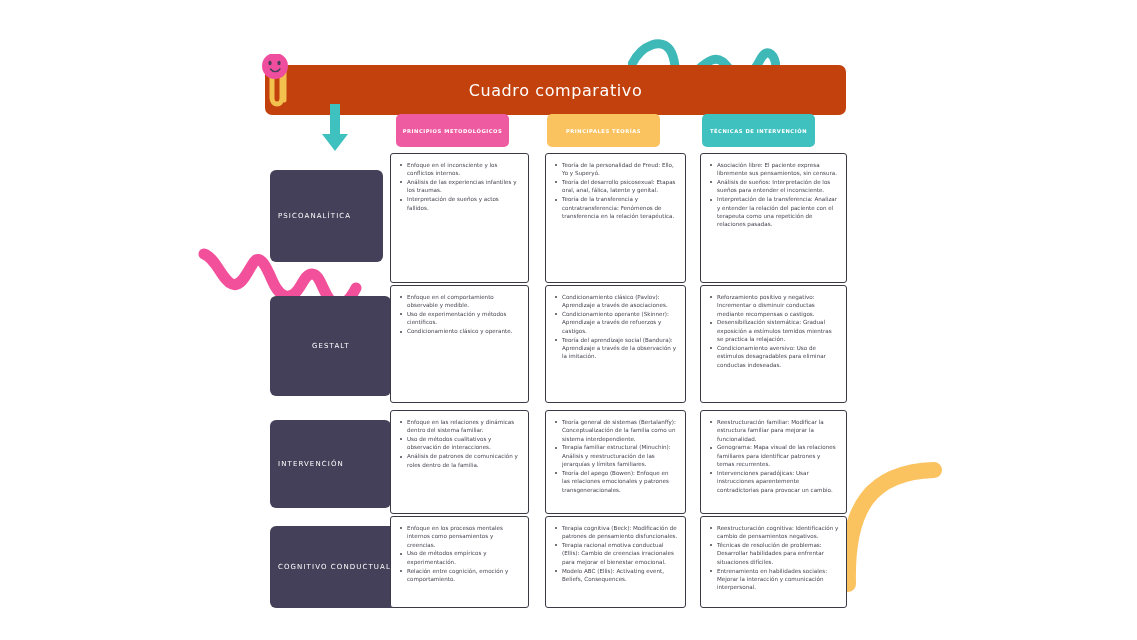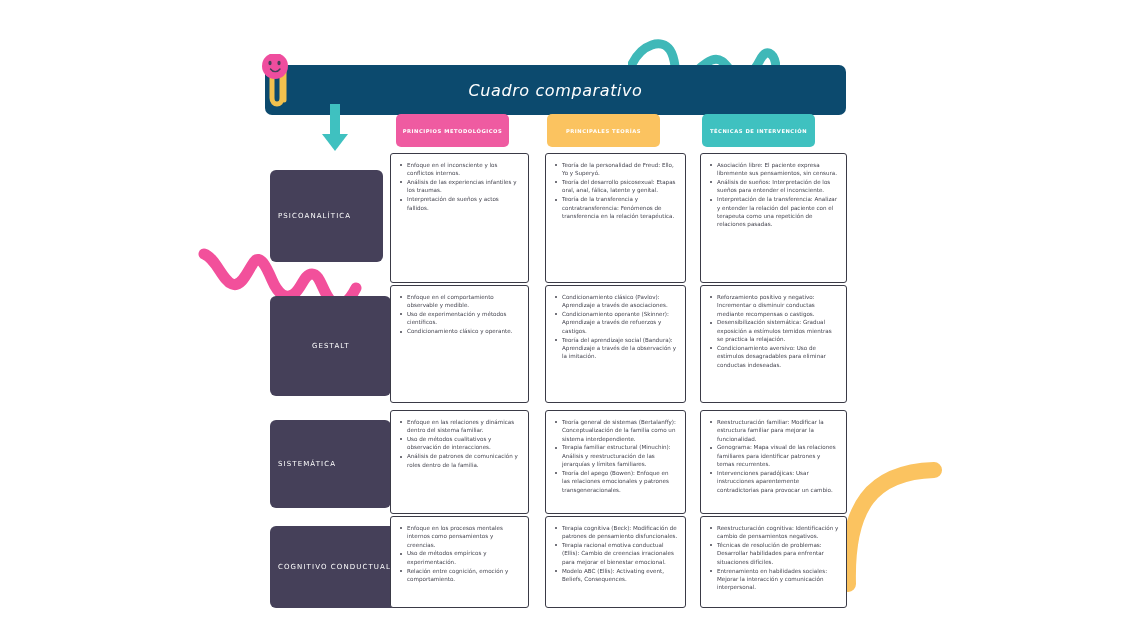--- a/index.html
+++ b/index.html
@@ -24,27 +24,26 @@
   #teal-arrow    { left: 320px; top: 104px; z-index: 3; }
   #paperclip     { left: 256px; top: 54px;  z-index: 4; }
 
   
   #title-bar {
     position: absolute;
     left: 265px;
     top: 65px;
     width: 581px;
     height: 50px;
-    background: #0c4a6e;
+    background: #c2410c;
     border-radius: 7px;
     z-index: 2;
     display: flex;
     align-items: center;
     justify-content: center;
-    font-style: italic;
   }
   #title-text {
     color: #ffffff;
     font-size: 16px;
     letter-spacing: 0.6px;
     font-family: "DejaVu Sans", sans-serif;
   }
 
   
   .col-header {
@@ -187,21 +186,21 @@
   <span>TÉCNICAS DE INTERVENCIÓN</span>
 </div>
 
 <div class="row-label" id="row-label-0">
   <span>PSICOANALÍTICA</span>
 </div>
 <div class="row-label" id="row-label-1">
   <span>GESTALT</span>
 </div>
 <div class="row-label" id="row-label-2">
-  <span>SISTEMÁTICA</span>
+  <span>INTERVENCIÓN</span>
 </div>
 <div class="row-label" id="row-label-3">
   <span>COGNITIVO CONDUCTUAL</span>
 </div>
 
 <div class="cell c0 r0">
     <ul>
       <li>Enfoque en el inconsciente y los conflictos internos.</li>
       <li>Análisis de las experiencias infantiles y los traumas.</li>
       <li>Interpretación de sueños y actos fallidos.</li>

